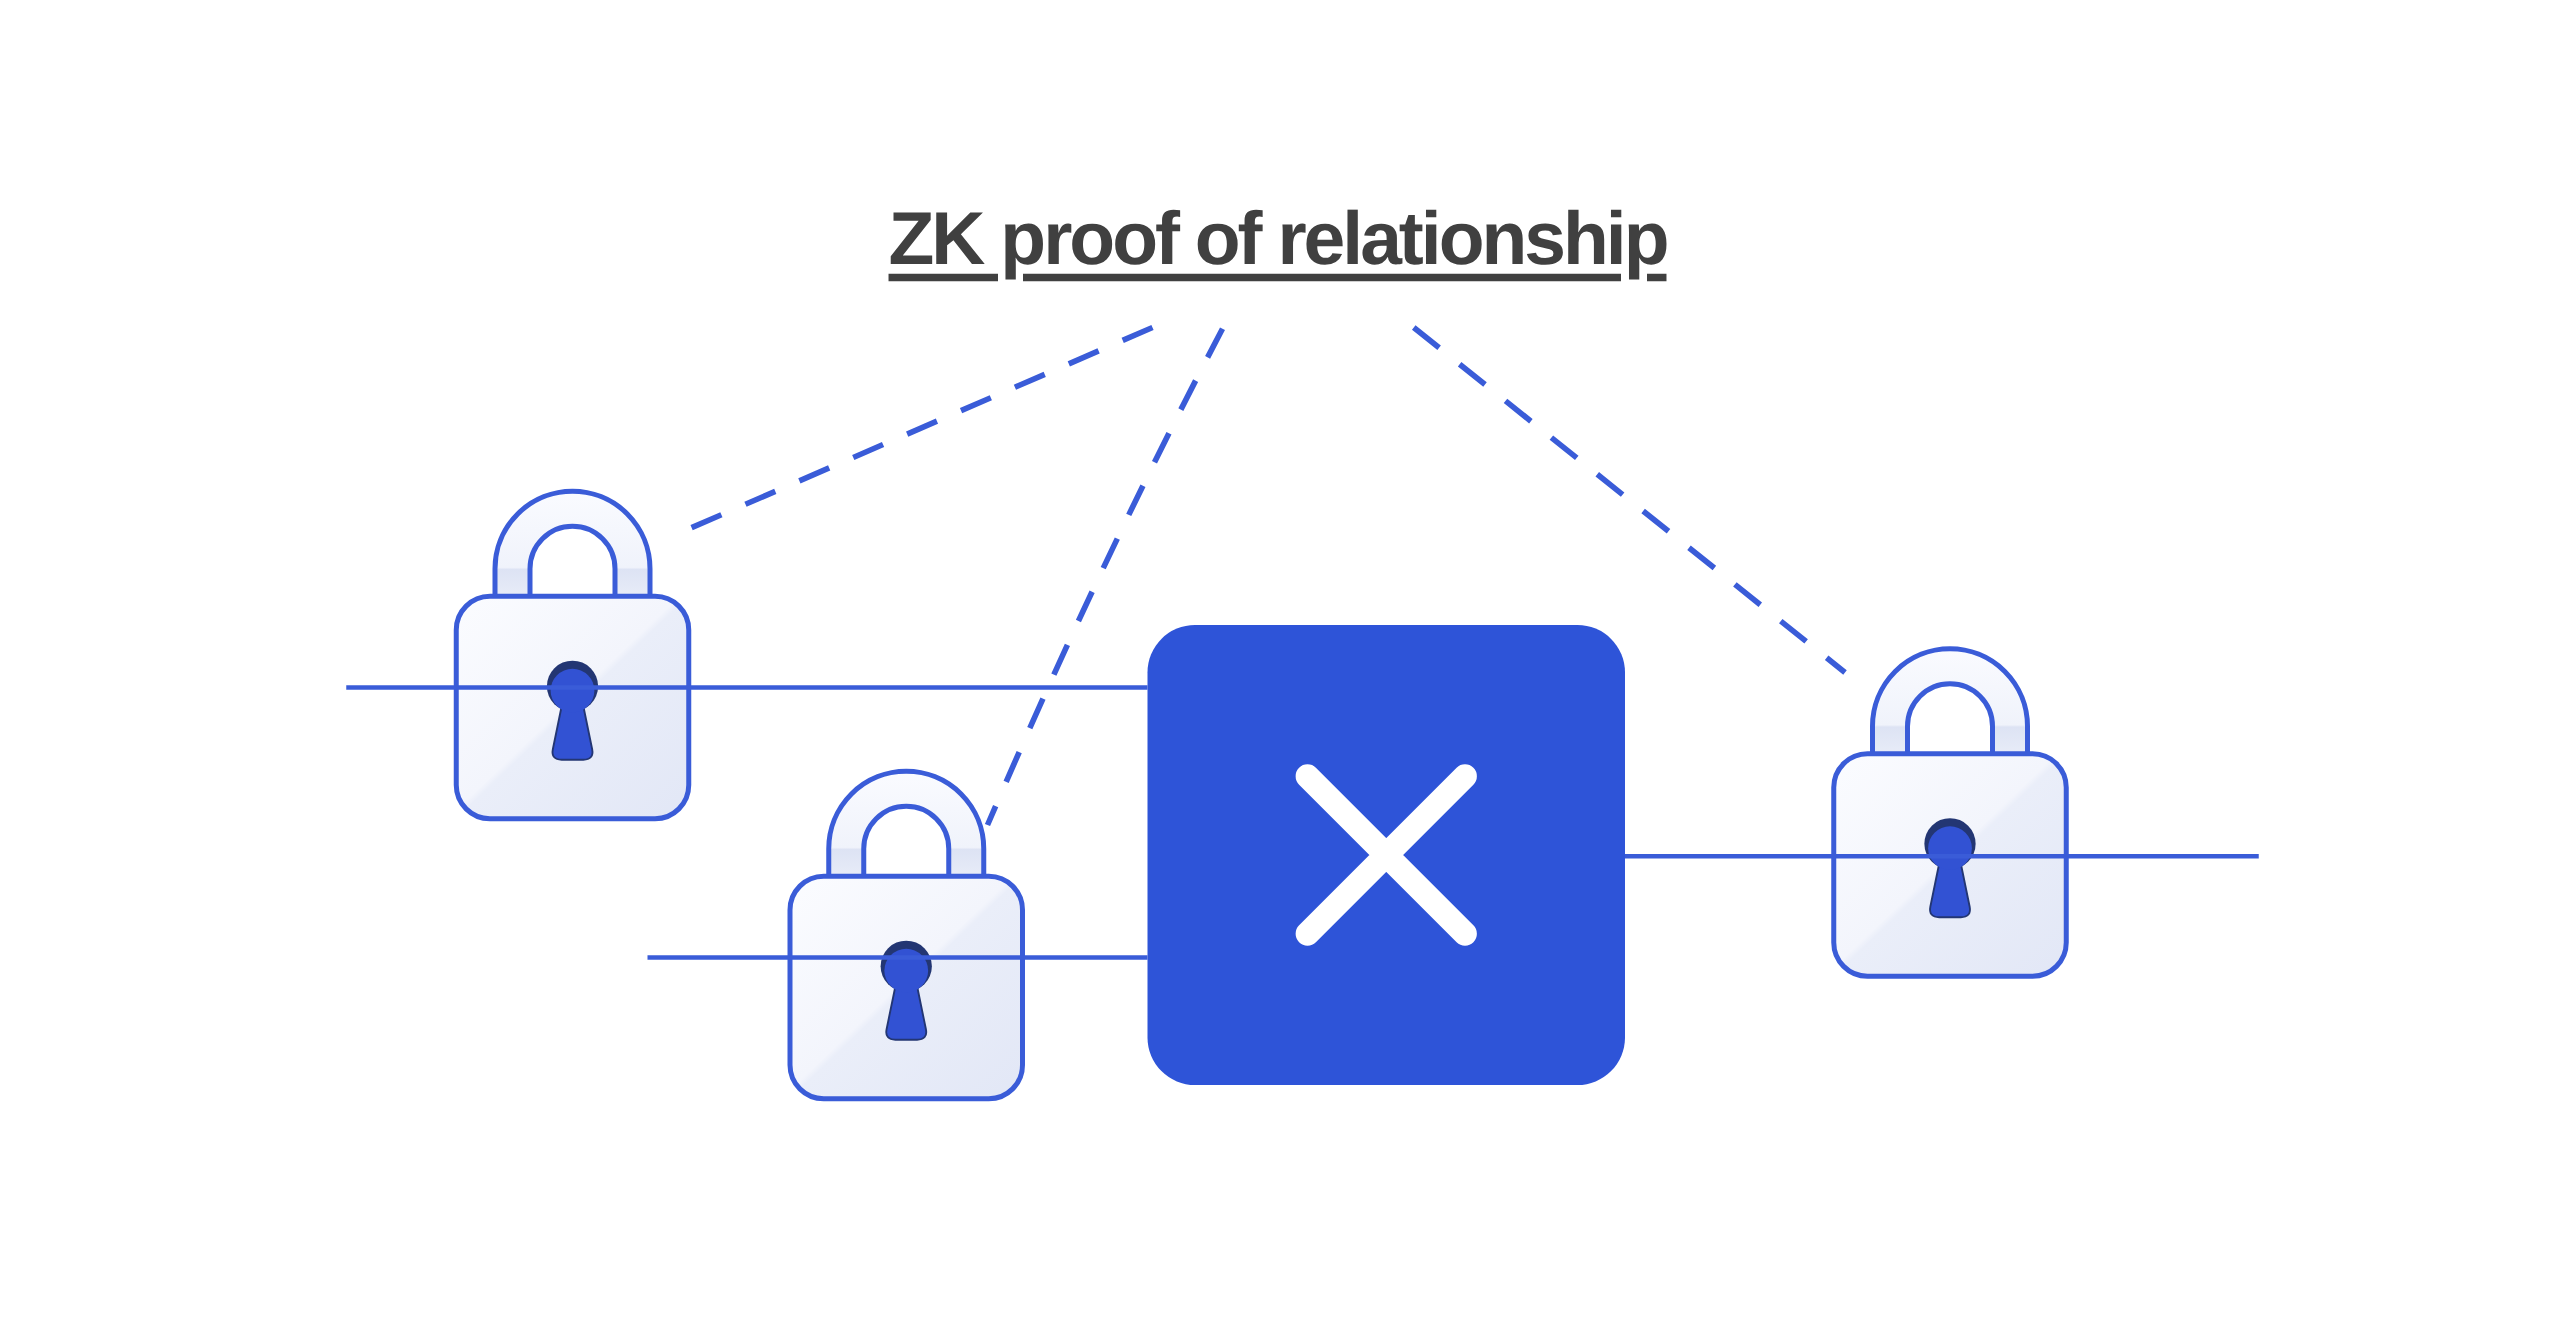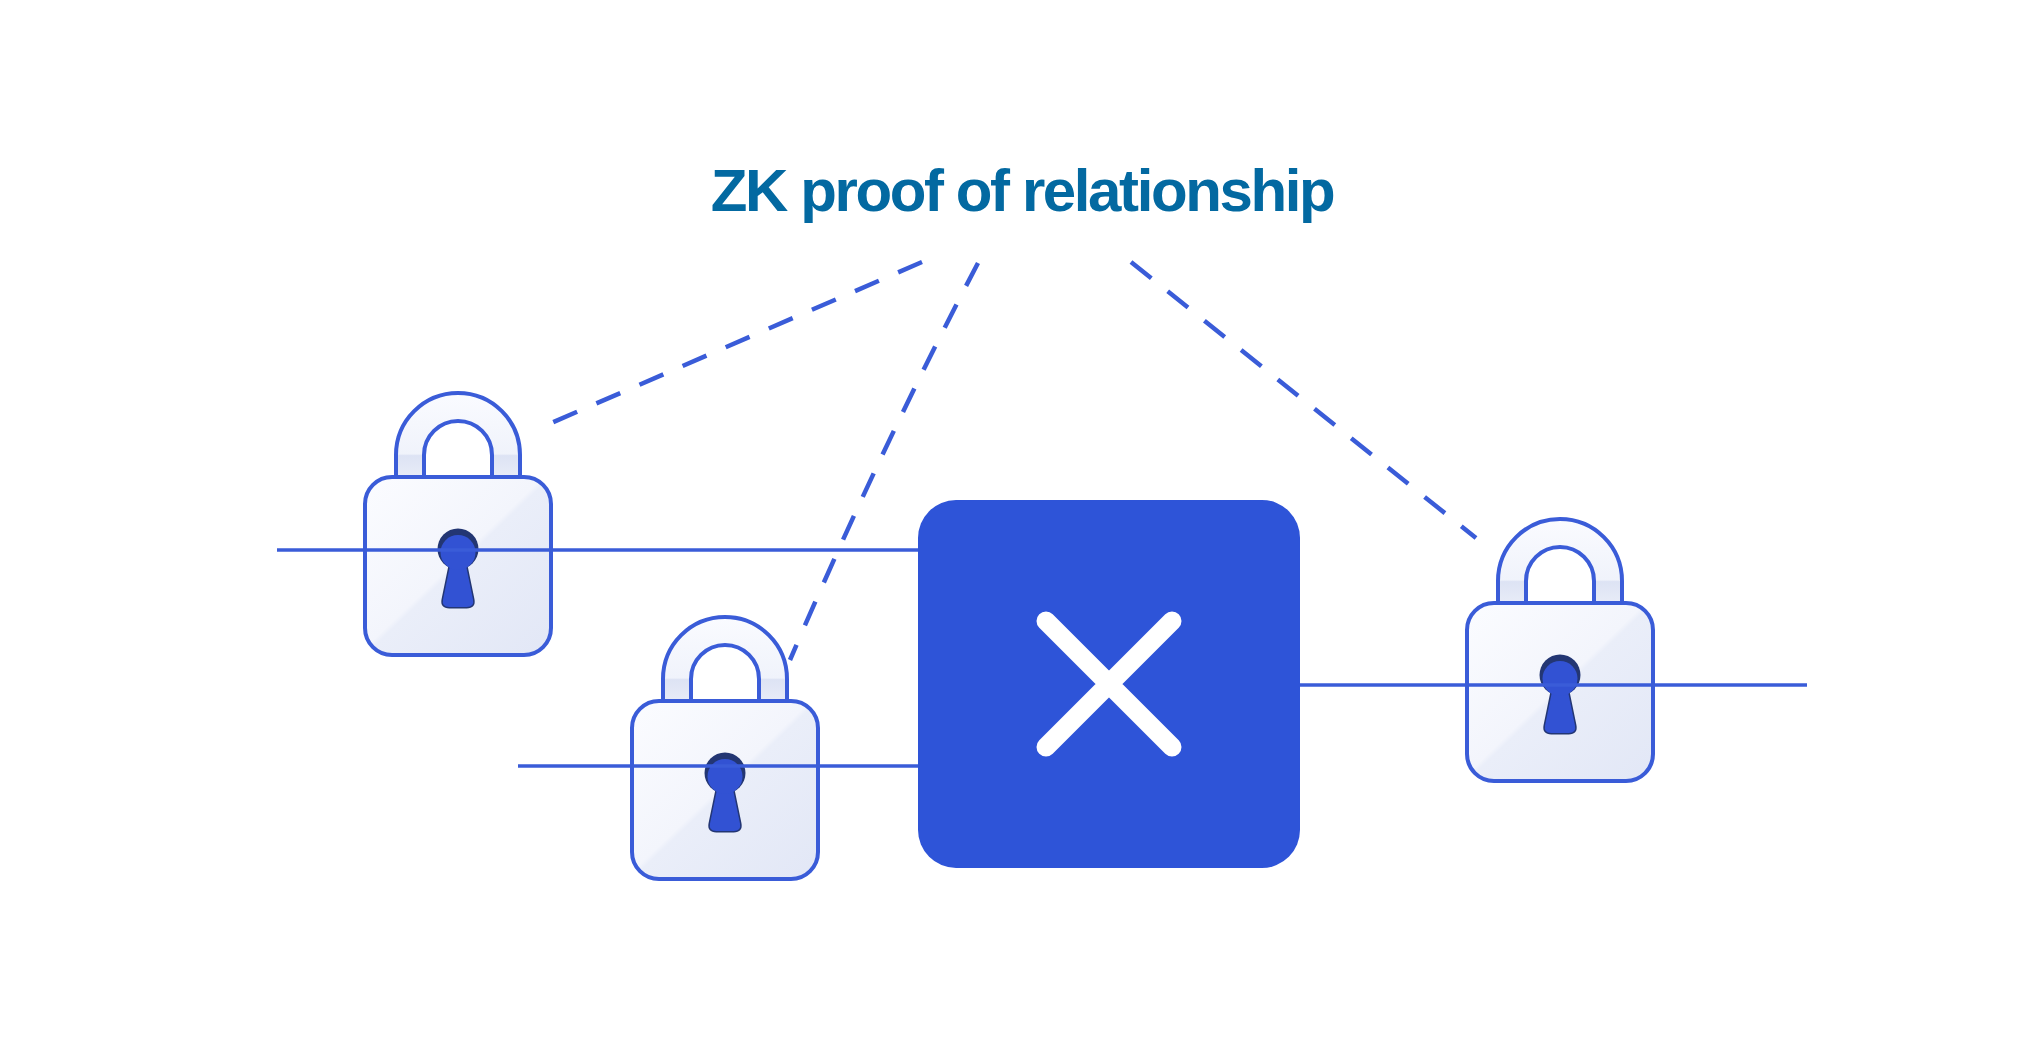--- a/index.html
+++ b/index.html
@@ -19,21 +19,22 @@
     position: absolute;
     left: 1022px;
     top: 161px;
     transform: translateX(-50%);
     margin: 0;
     font-family: "Liberation Sans", sans-serif;
     font-weight: 700;
     font-size: 60px;
     line-height: 1;
     letter-spacing: -2.4px;
-    color: #0369a1;
+    color: #404040;
+    text-decoration: underline;
     text-decoration-thickness: 6px;
     text-underline-offset: 8px;
     white-space: nowrap;
   }
   .art {
     position: absolute;
     left: 0;
     top: 0;
     display: block;
   }

